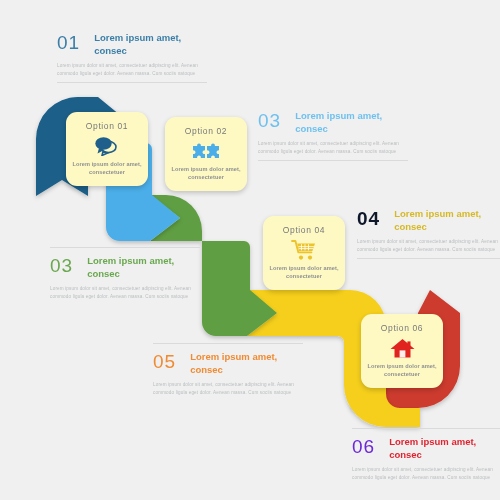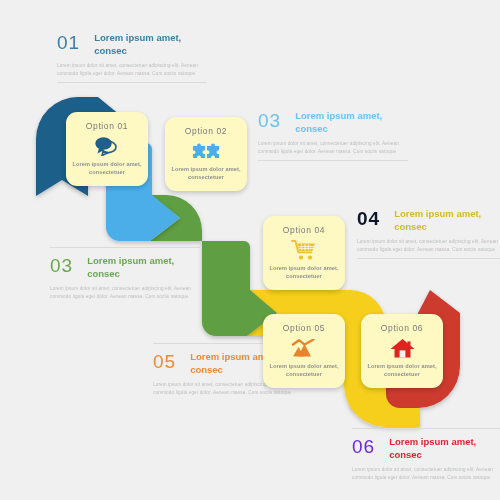--- a/index.html
+++ b/index.html
@@ -192,31 +192,20 @@
         <g stroke="#fff" stroke-width=".8">
           <path d="M10.5 5.2 V11.4 M14 5.2 V11.4 M17.5 5.2 V11.4 M7.3 7.6 H23.2 M7.9 9.6 H22.4"></path>
         </g>
         <circle cx="10" cy="18.6" r="2.1" fill="#edc32b"></circle>
         <circle cx="19" cy="18.6" r="2.1" fill="#edc32b"></circle>
       </svg>
     </div>
     <div class="sub">Lorem ipsum dolor amet, consectetuer</div>
   </div>
 
-  <div class="card" style="left:263px;top:314px;">
-    <div class="ttl">Option 05</div>
-    <div class="ico">
-      <svg width="27" height="19" viewBox="0 0 27 19">
-        <path d="M13.5 5 L20 17.5 H7 Z" fill="#e8842b"></path>
-        <path d="M7.5 8 L13 17.5 H2 Z" fill="#e8842b"></path>
-        <path d="M2 5.5 L8 1.2 L13.6 5.6 L22.5 0.5" fill="none" stroke="#e8842b" stroke-width="2.3" stroke-linecap="round" stroke-linejoin="round"></path>
-      </svg>
-    </div>
-    <div class="sub">Lorem ipsum dolor amet, consectetuer</div>
-  </div>
 
   <div class="card" style="left:361px;top:314px;">
     <div class="ttl">Option 06</div>
     <div class="ico">
       <svg width="25" height="21" viewBox="0 0 25 21">
         <path d="M12.5 1 L24.5 11 H20.5 V19.5 H4.5 V11 H0.5 Z" fill="#e0231f"></path>
         <rect x="17.4" y="3.4" width="3.1" height="4.6" fill="#e0231f"></rect>
         <rect x="9.6" y="12.4" width="5.8" height="7.1" fill="#fff" opacity=".92"></rect>
       </svg>
     </div>

